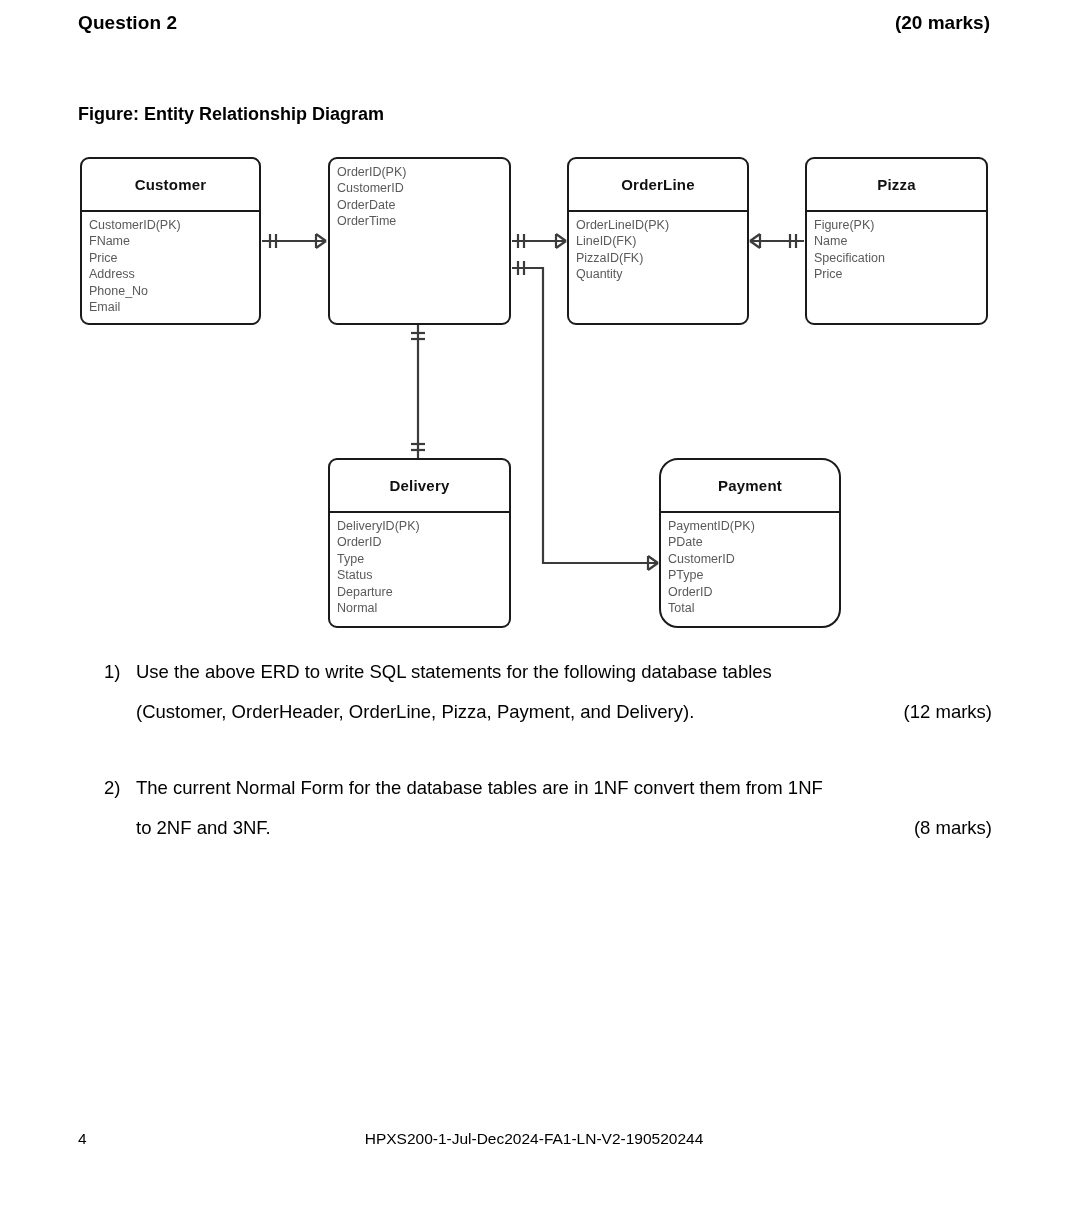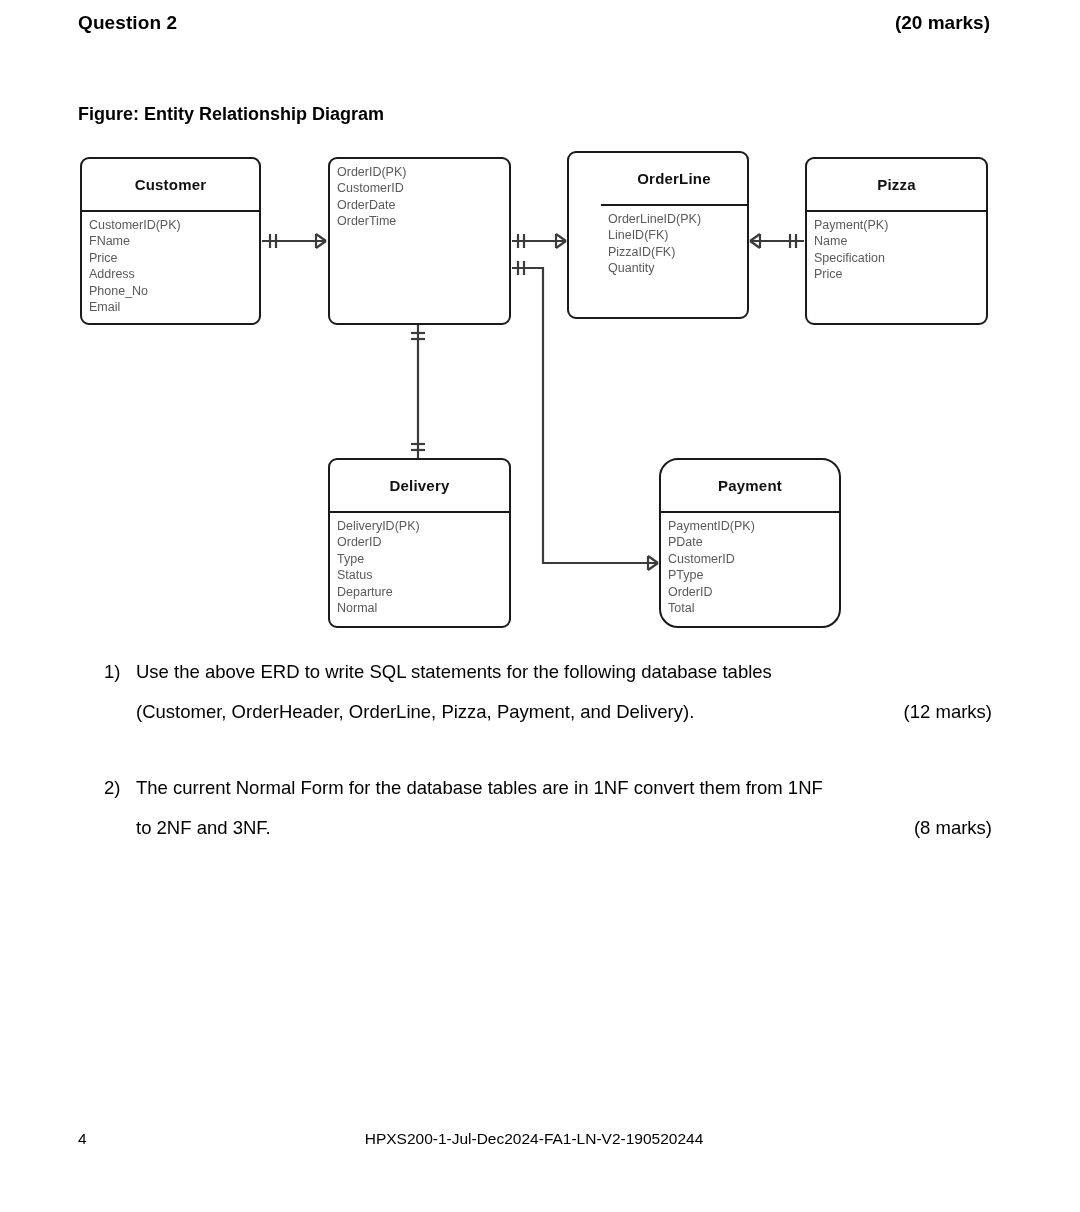--- a/index.html
+++ b/index.html
@@ -211,38 +211,38 @@
 
   <div class="entity" style="left:328px; top:157px; width:183px; height:168px;">
     <div class="entity-attrs">
       <div class="attr">OrderID(PK)</div>
       <div class="attr">CustomerID</div>
       <div class="attr">OrderDate</div>
       <div class="attr">OrderTime</div>
     </div>
   </div>
 
-  <div class="entity" style="left:567px; top:151px; width:182px; height:168px;padding-left:32px;">
+  <div class="entity" style="left:567px; top:157px; width:182px; height:168px;">
     <div class="entity-head">
       <span class="entity-name">OrderLine</span>
     </div>
     <div class="entity-attrs">
       <div class="attr">OrderLineID(PK)</div>
       <div class="attr">LineID(FK)</div>
       <div class="attr">PizzaID(FK)</div>
       <div class="attr">Quantity</div>
     </div>
   </div>
 
   <div class="entity" style="left:805px; top:157px; width:183px; height:168px;">
     <div class="entity-head">
       <span class="entity-name">Pizza</span>
     </div>
     <div class="entity-attrs">
-      <div class="attr">Payment(PK)</div>
+      <div class="attr">Figure(PK)</div>
       <div class="attr">Name</div>
       <div class="attr">Specification</div>
       <div class="attr">Price</div>
     </div>
   </div>
 
   <div class="entity" style="left:328px; top:458px; width:183px; height:170px;">
     <div class="entity-head">
       <span class="entity-name">Delivery</span>
     </div>

